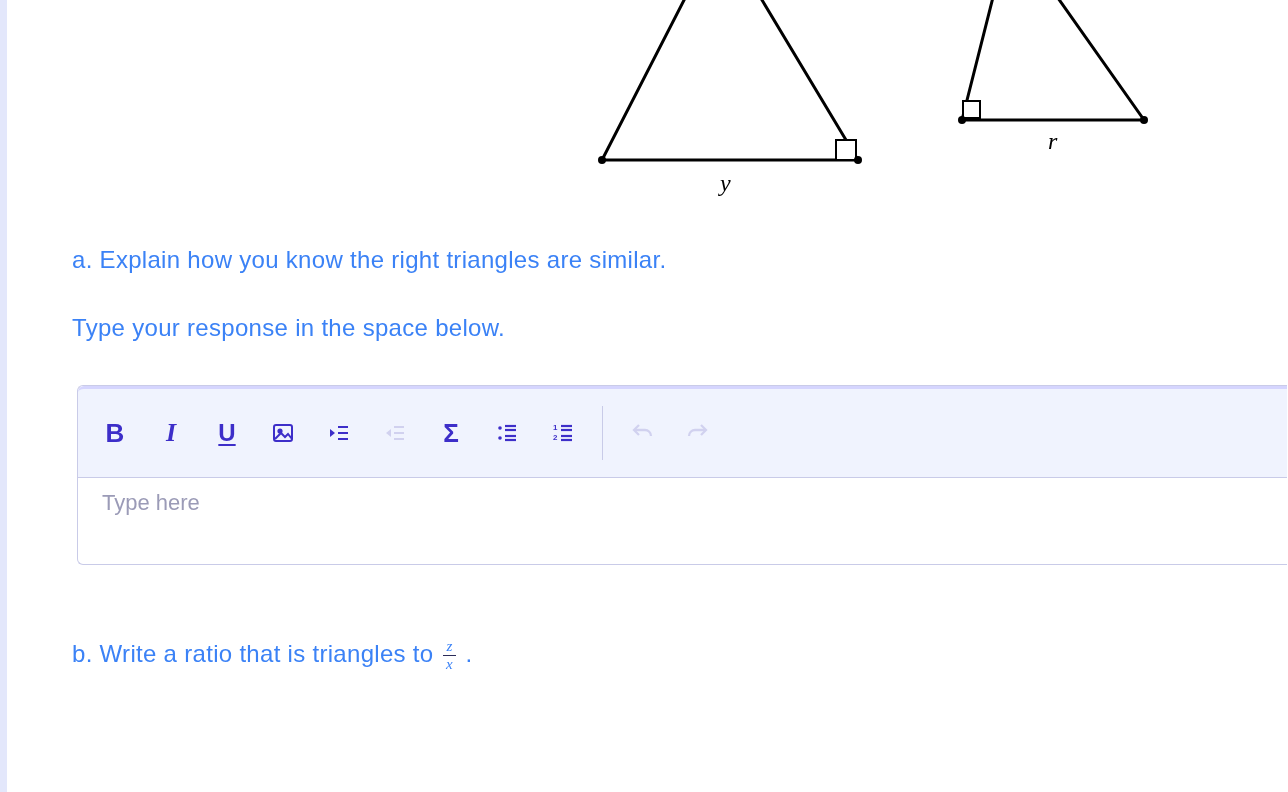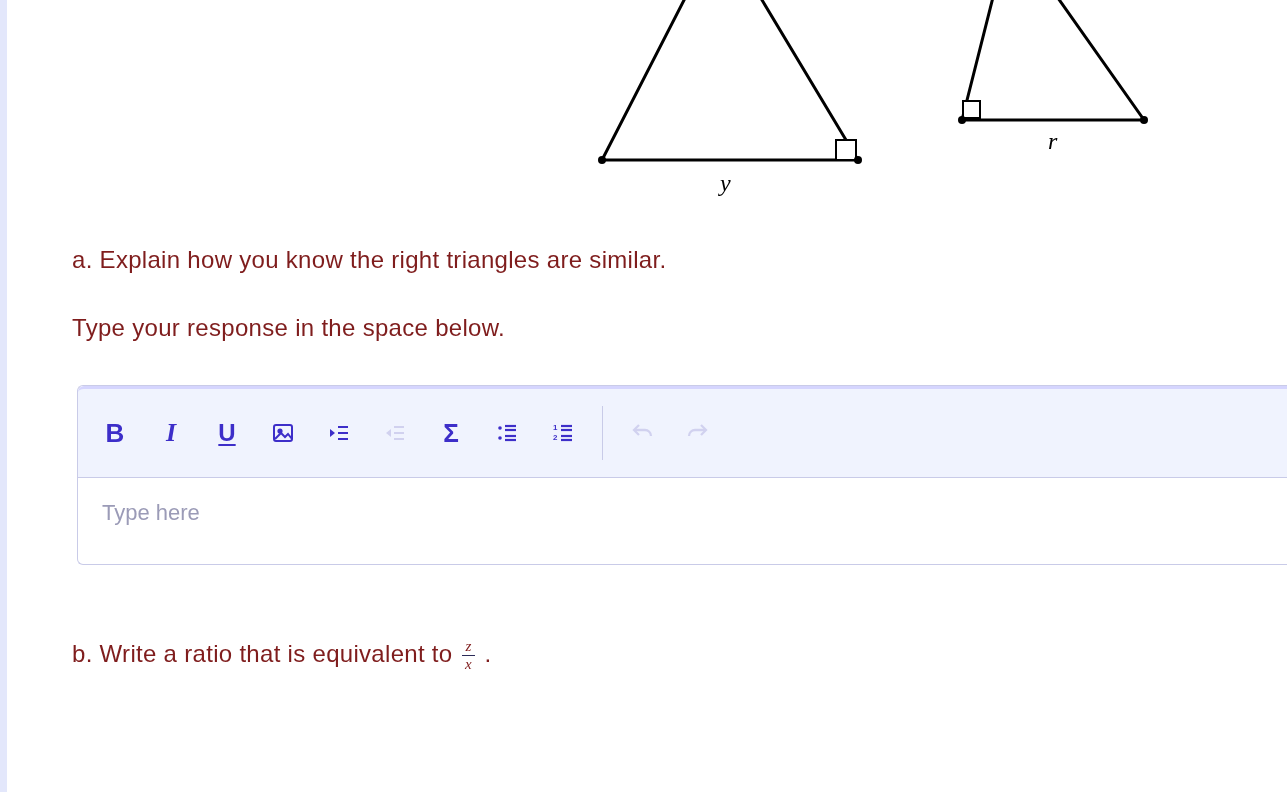--- a/index.html
+++ b/index.html
@@ -45,21 +45,21 @@
     color:#000;
   }
   .tri-svg{position:absolute;top:0;left:0;}
   
   .para{
     position:absolute;
     left:72px;
     font-size:24px;
     letter-spacing:0.3px;
     line-height:1.35;
-    color:#7f1d1d;
+    color:#3b82f6;
   }
   
   .editor{
     position:absolute;
     left:77px;
     top:385px;
     width:1210px;
     border:1px solid #c9cbe8;
     border-right:none;
     border-radius:6px 0 0 6px;
@@ -85,21 +85,21 @@
     border-radius:6px;
     cursor:pointer;
   }
   .tb-btn svg{width:24px;height:24px;}
   .tb-btn.disabled{color:#b9b7e4;cursor:default;opacity:0.55;}
   .tb-sep{
     width:1px;height:54px;background:#c9cbe8;margin:0 8px;
   }
   .answer-area{
     min-height:86px;
-    padding:22px 24px;
+    padding:12px 24px;
     font-size:22px;
     color:#9b9bb7;
   }
   
   .frac{
     display:inline-flex;flex-direction:column;
     align-items:center;
     font-family:"Times New Roman", serif;
     font-style:italic;
     font-size:15px;
@@ -214,21 +214,21 @@
         <svg viewBox="0 0 24 24" stroke="currentColor" stroke-width="2.3" fill="none">
           <path d="M15 14 L20 9 L15 4"></path>
           <path d="M20 9 H9 a6 6 0 0 0 -6 6"></path>
         </svg>
       </div>
     </div>
     <div class="answer-area" contenteditable="true" style="">Type here</div>
   </div>
 
   <div class="para" style="top:638px;">
-    <span>b. Write a ratio that is equivalent to </span>
+    <span>b. Write a ratio that is triangles to </span>
     <span class="frac">
       <span class="num">z</span>
       <span class="den">x</span>
     </span>
     <span> .</span>
   </div>
 
 </div>
 
 </body></html>

